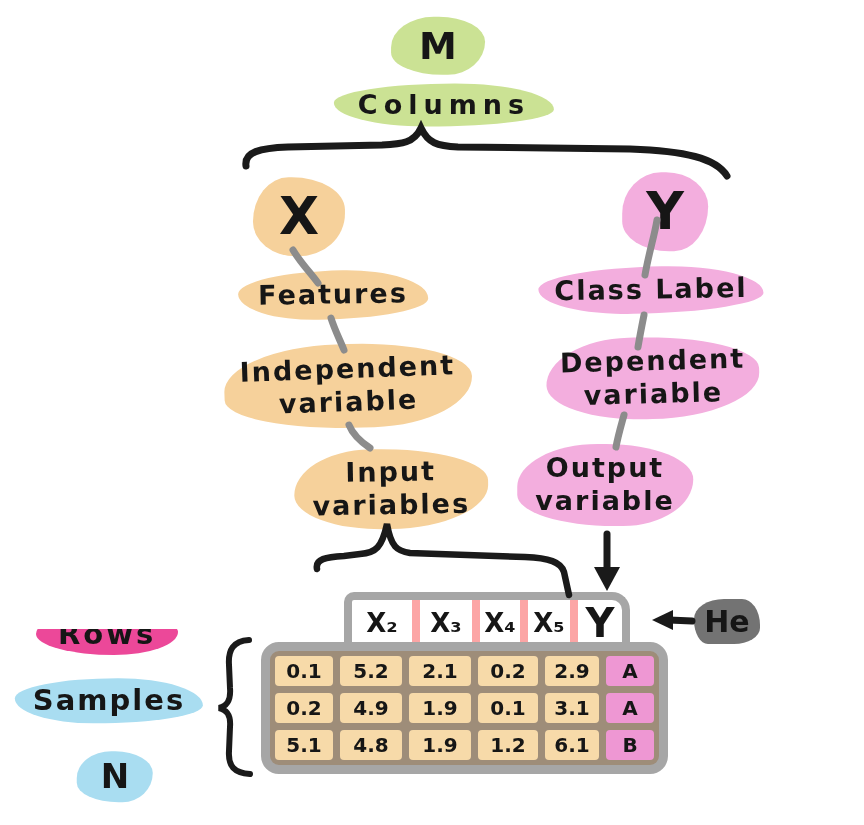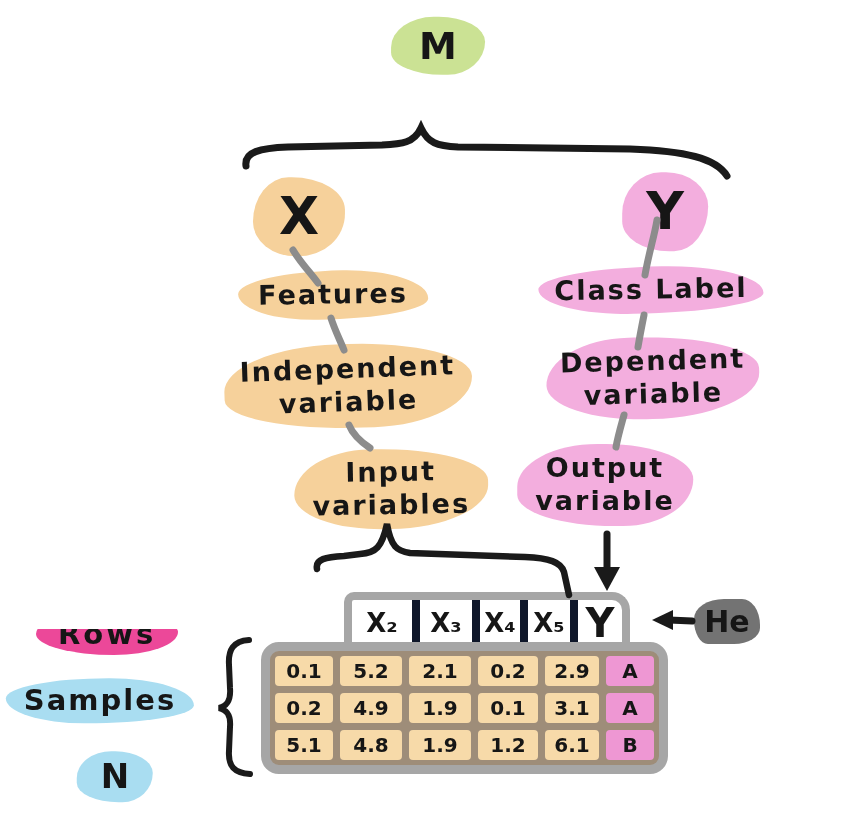--- a/index.html
+++ b/index.html
@@ -25,21 +25,21 @@
   .sym  { font-size:52px; }
   .lbl  { font-size:27px; letter-spacing:2px; }
 
   
   .thead {
     position:absolute; left:344px; top:592px; display:flex; background:#ffffff;
     border:8px solid #a6a6a6; border-bottom:none; border-radius:10px 18px 0 0; z-index:2;
   }
   .hc {
     height:46px; display:flex; align-items:center; justify-content:center;
-    font-weight:bold; font-size:26px; border-left:8px solid #0f172a;
+    font-weight:bold; font-size:26px; border-left:8px solid #fca5a5;
   }
   .hc:first-child { border-left:none; }
   .hc.w1 { width:60px; } .hc.w2 { width:60px; } .hc.w3 { width:48px; }
   .hc.w4 { width:50px; } .hc.w5 { width:52px; font-size:40px; }
 
   
   .tbody {
     position:absolute; left:261px; top:642px; z-index:3;
     background:#9e8d79; border:9px solid #a6a6a6; border-radius:18px; padding:5px;
     display:grid; grid-template-columns:58px 62px 62px 60px 54px 48px;
@@ -97,20 +97,23 @@
     <path d="M 331 318 C 334 328, 339 338, 344 350" fill="none" stroke="#8c8c8c" stroke-width="7" stroke-linecap="round"></path>
     <path d="M 349 425 C 353 435, 361 442, 370 448" fill="none" stroke="#8c8c8c" stroke-width="7" stroke-linecap="round"></path>
     <path d="M 657 220 C 654 238, 649 252, 645 275" fill="none" stroke="#8c8c8c" stroke-width="7" stroke-linecap="round"></path>
     <path d="M 644 315 C 642 325, 640 335, 638 347" fill="none" stroke="#8c8c8c" stroke-width="7" stroke-linecap="round"></path>
     <path d="M 624 415 C 621 426, 618 436, 616 447" fill="none" stroke="#8c8c8c" stroke-width="7" stroke-linecap="round"></path>
   </svg>
 
   <div class="blob green r1" style="left:438px; top:46px; font-size:38px; padding:6px 28px;">
     <span>M</span>
   </div>
+  <div class="blob green r2 lbl" style="left:444px; top:105px; letter-spacing:6px; padding:5px 24px;">
+    <span>Columns</span>
+  </div>
 
   <div class="blob orange r3 sym" style="left:299px; top:217px; padding:8px 26px;">
     <span>X</span>
   </div>
   <div class="blob orange r2 lbl" style="left:333px; top:295px; padding:8px 20px; transform:translate(-50%,-50%) rotate(-1deg);">
     <span>Features</span>
   </div>
   <div class="blob orange r1 lbl" style="left:348px; top:386px; padding:9px 16px; transform:translate(-50%,-50%) rotate(-2deg);">
     <span>Independent</span>
     <span>variable</span>
@@ -133,21 +136,21 @@
   <div class="blob pink r1 lbl" style="left:605px; top:485px; padding:8px 18px;">
     <span>Output</span>
     <span>variable</span>
   </div>
 
   <div class="rows-clip">
     <div class="rows-inner">
       <span>Rows</span>
     </div>
   </div>
-  <div class="blob blue r2" style="left:100px; top:701px; font-size:29px; letter-spacing:2px; padding:5px 18px;">
+  <div class="blob blue r2" style="left:109px; top:701px; font-size:29px; letter-spacing:2px; padding:5px 18px;">
     <span>Samples</span>
   </div>
   <div class="blob blue r1" style="left:115px; top:777px; font-size:34px; padding:5px 24px;">
     <span>N</span>
   </div>
 
   <div class="he-blob r4">
     <span>He</span>
   </div>
 

